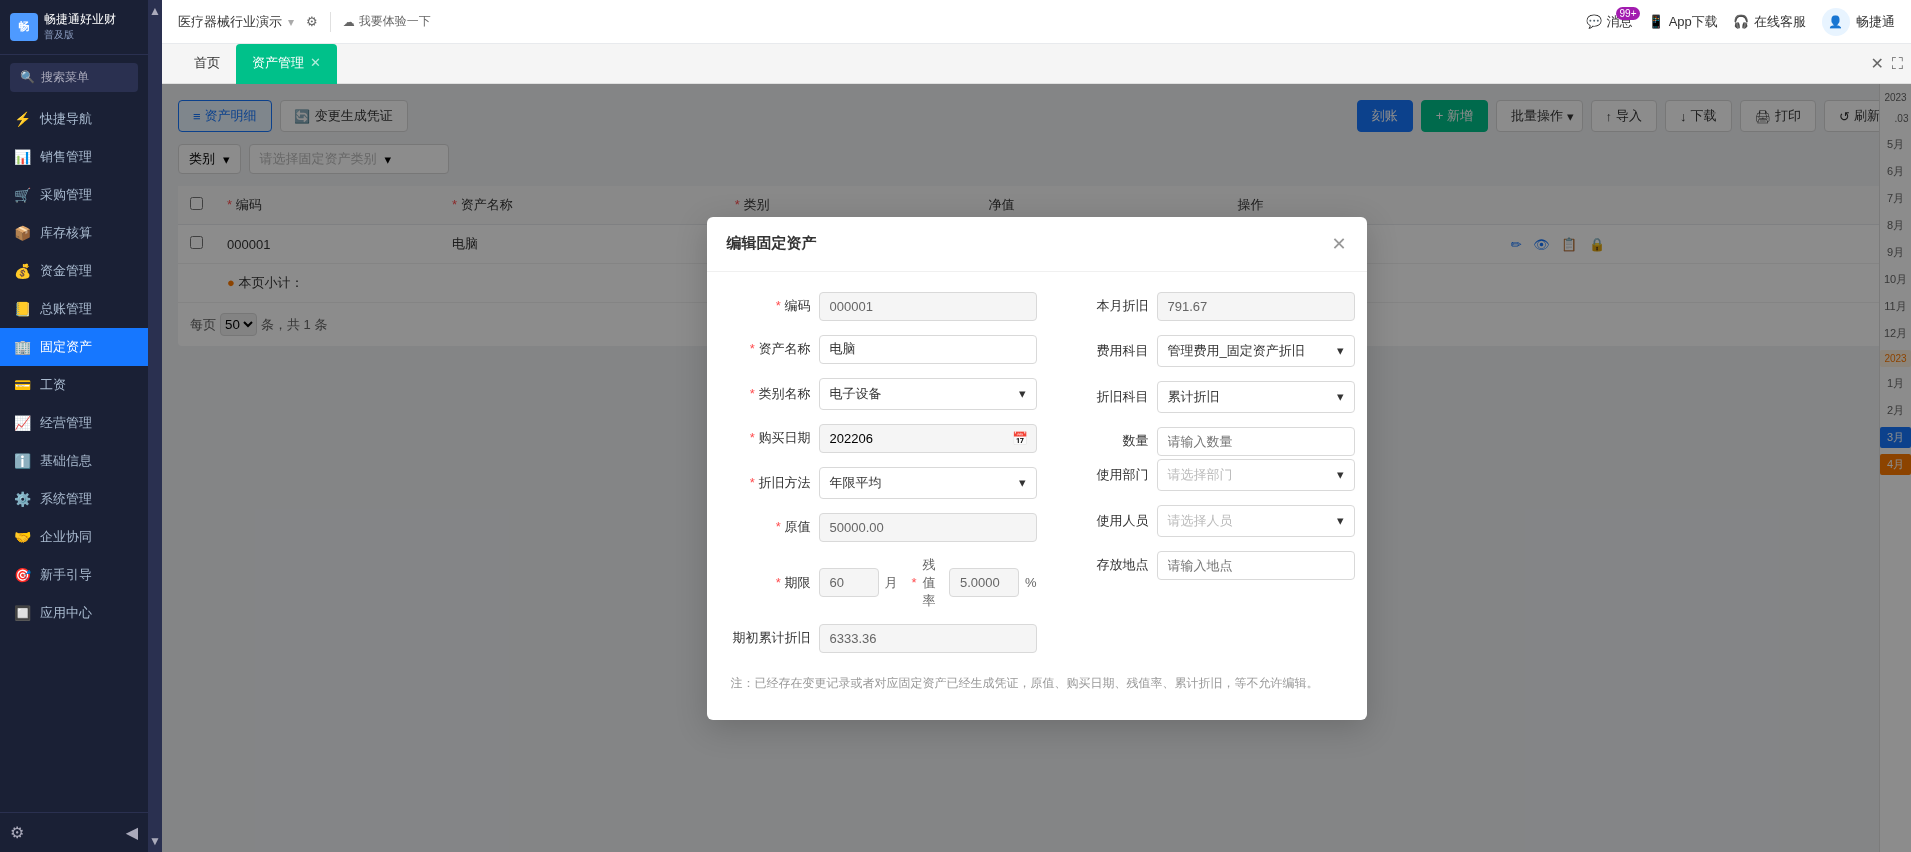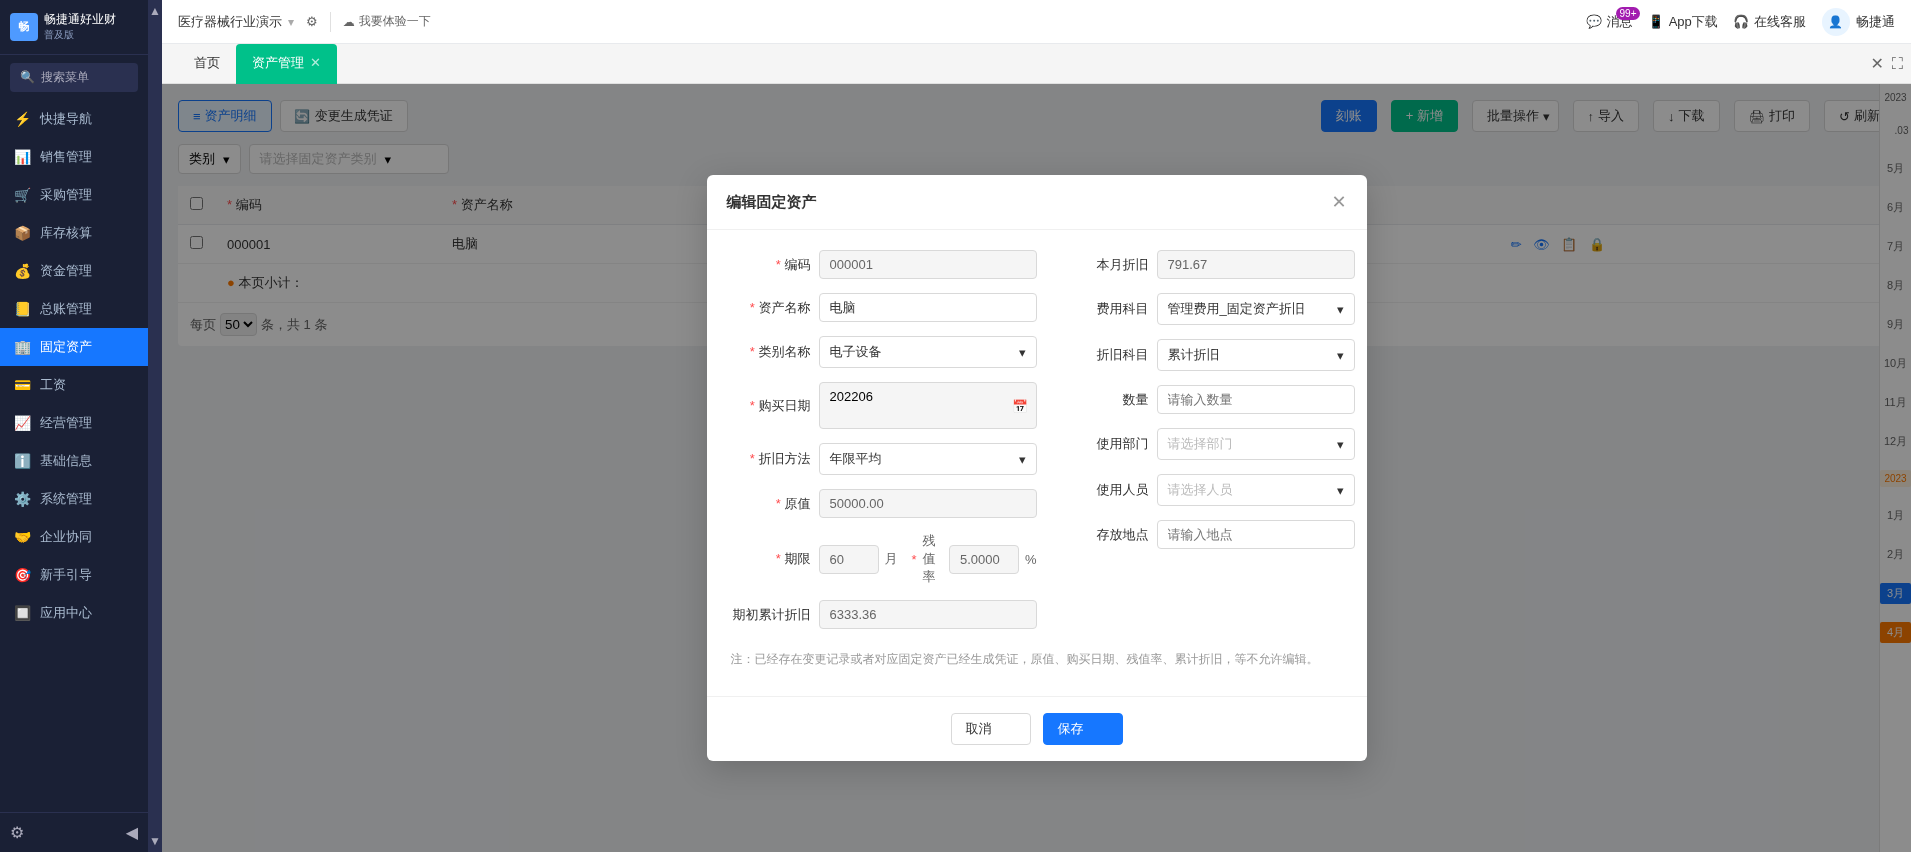--- a/index.html
+++ b/index.html
@@ -47,21 +47,21 @@
     
     .content { flex: 1; background: #f0f2f5; position: relative; overflow: hidden; }
 
     
     .inner-content { padding: 16px; height: 100%; }
     .toolbar { display: flex; align-items: center; gap: 8px; margin-bottom: 12px; }
     .btn { padding: 6px 14px; border-radius: 4px; border: 1px solid #d9d9d9; background: #fff; cursor: pointer; font-size: 13px; color: #333; display: flex; align-items: center; gap: 4px; }
     .btn.primary { background: #1677ff; color: #fff; border-color: #1677ff; }
     .btn.teal { background: #00c18a; color: #fff; border-color: #00c18a; }
     .btn.dropdown { padding-right: 8px; }
-    .toolbar-right { margin-left: auto; display: flex; align-items: center; gap: 14px; }
+    .toolbar-right { margin-left: auto; display: flex; align-items: center; gap: 8px; }
     .filter-bar { display: flex; align-items: center; gap: 8px; margin-bottom: 12px; }
     .filter-select { padding: 5px 10px; border: 1px solid #d9d9d9; border-radius: 4px; background: #fff; font-size: 13px; cursor: pointer; display: flex; align-items: center; gap: 4px; }
 
     
     .table-wrap { background: #fff; border-radius: 4px; }
     .table { width: 100%; border-collapse: collapse; font-size: 13px; }
     .table th { background: #fafafa; padding: 10px 12px; text-align: left; border-bottom: 1px solid #e8eaed; color: #333; font-weight: 500; }
     .table td { padding: 10px 12px; border-bottom: 1px solid #f0f0f0; color: #333; }
     .table-footer { display: flex; align-items: center; padding: 10px 12px; font-size: 13px; color: #666; }
 
@@ -78,27 +78,27 @@
     
     .form-grid { display: grid; grid-template-columns: 1fr 1fr; gap: 16px 32px; }
     .form-row { display: flex; align-items: center; gap: 8px; }
     .form-label { width: 80px; text-align: right; color: #333; font-size: 13px; flex-shrink: 0; }
     .form-label.required::before { content: '* '; color: #ff4d4f; }
     .form-input { flex: 1; padding: 6px 10px; border: 1px solid #d9d9d9; border-radius: 4px; font-size: 13px; color: #333; outline: none; }
     .form-input.readonly { background: #f5f5f5; color: #666; }
     .form-input.placeholder { color: #bbb; }
     .form-select { flex: 1; padding: 6px 10px; border: 1px solid #d9d9d9; border-radius: 4px; font-size: 13px; color: #333; background: #fff; cursor: pointer; display: flex; align-items: center; justify-content: space-between; }
     .form-input-with-icon { flex: 1; position: relative; display: flex; }
-    .form-input-with-icon input { flex: 1; padding: 6px 30px 24px 10px; border: 1px solid #d9d9d9; border-radius: 4px; font-size: 13px; outline: none; background: #f5f5f5; }
+    .form-input-with-icon input { flex: 1; padding: 6px 30px 6px 10px; border: 1px solid #d9d9d9; border-radius: 4px; font-size: 13px; outline: none; background: #f5f5f5; }
     .form-input-icon { position: absolute; right: 8px; top: 50%; transform: translateY(-50%); color: #aaa; }
     .form-row-inline { display: flex; align-items: center; gap: 6px; flex: 1; }
     .unit-label { color: #666; font-size: 13px; }
     
     
-    .month-panel { position: absolute; right: 0; top: 0; bottom: 0; width: 32px; background: #fff; border-left: 1px solid #e0e0e0; display: flex; flex-direction: column; align-items: center; padding-top: 8px; gap: 18px; }
+    .month-panel { position: absolute; right: 0; top: 0; bottom: 0; width: 32px; background: #fff; border-left: 1px solid #e0e0e0; display: flex; flex-direction: column; align-items: center; padding-top: 8px; gap: 6px; }
     .month-item { font-size: 11px; color: #666; padding: 3px 0; width: 100%; text-align: center; }
     .month-item.current { background: #ff7a00; color: #fff; border-radius: 2px; }
     .month-item.highlight { background: #1677ff; color: #fff; border-radius: 2px; }
   </style>
 </head>
 <body>
 
 <div class="sidebar">
   <div class="sidebar-header">
     <div class="sidebar-logo">
@@ -446,21 +446,21 @@
 
               <div class="form-row" style="margin-bottom:14px;">
                 <span class="form-label">折旧科目</span>
                 <div class="form-select">
                   <span>累计折旧</span>
                   <span>▾</span>
                 </div>
               </div>
 
 
-              <div class="form-row" style="margin-bottom:14px;">
+              <div class="form-row" style="margin-bottom:3px;">
                 <span class="form-label">数量</span>
                 <input class="form-input placeholder" type="text" placeholder="请输入数量" style="">
               </div>
 
               <div class="form-row" style="margin-bottom:14px;">
                 <span class="form-label">使用部门</span>
                 <div class="form-select">
                   <span style="color:#bbb;">请选择部门</span>
                   <span>▾</span>
                 </div>
@@ -477,21 +477,17 @@
               <div class="form-row" style="margin-bottom:14px;">
                 <span class="form-label">存放地点</span>
                 <input class="form-input placeholder" type="text" placeholder="请输入地点" style="">
               </div>
             </div>
 
           </div>
 
           <div class="modal-note">注：已经存在变更记录或者对应固定资产已经生成凭证，原值、购买日期、残值率、累计折旧，等不允许编辑。</div>
         </div>
-        <div class="modal-footer">
-          <button class="btn" style="min-width:80px;">取消</button>
-          <button class="btn primary" style="min-width:80px;">保存</button>
-        </div>
       </div>
     </div>
 
   </div>
 </div>
 
 </body></html>

